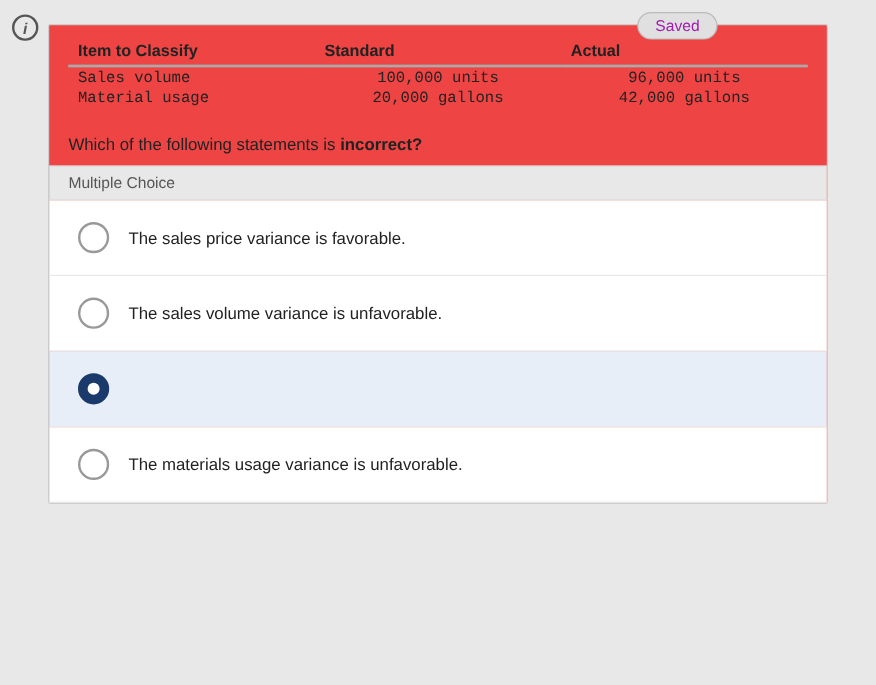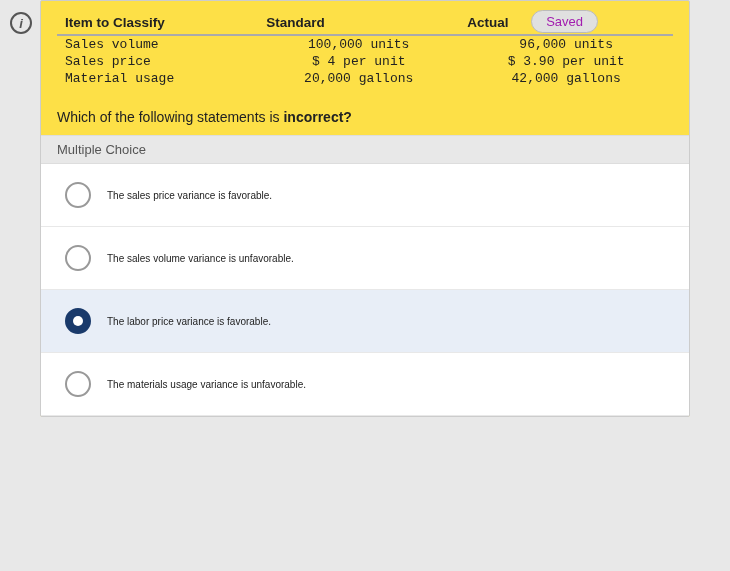--- a/index.html
+++ b/index.html
@@ -36,22 +36,22 @@
       right: 132px;
       background: #e0e0e0;
       border: 1px solid #bbb;
       border-radius: 12px;
       padding: 3px 14px;
       font-size: 13px;
       color: #a21caf;
     }
 
     .main-card {
-      margin: 0 40px 0 40px;
-      background: #fde047;
+      margin: 20px 40px 0 40px;
+      background: #ef4444;
       border: 1px solid #ccc;
       border-radius: 2px;
     }
 
     .table-area {
       padding: 12px 16px 8px 16px;
     }
 
     .data-table {
       width: 100%;
@@ -137,21 +137,21 @@
     }
 
     .radio-inner {
       width: 10px;
       height: 10px;
       border-radius: 50%;
       background: #fff;
     }
 
     .option-text {
-      font-size: 10px;
+      font-size: 14px;
       color: #222;
     }
   </style>
 </head>
 <body>
 
 <div class="info-icon">
   <span>i</span>
 </div>
 
@@ -168,25 +168,20 @@
           <th>Actual</th>
         </tr>
       </thead>
       <tbody id="table-body">
       <tr>
             <td class="left-col">Sales volume</td>
             <td>100,000 units</td>
             <td>96,000 units</td>
           </tr>
           <tr>
-            <td class="left-col">Sales price</td>
-            <td>$ 4 per unit</td>
-            <td>$ 3.90 per unit</td>
-          </tr>
-          <tr>
             <td class="left-col">Material usage</td>
             <td>20,000 gallons</td>
             <td>42,000 gallons</td>
           </tr>
         </tbody>
     </table>
   </div>
 
   <div class="question-area">
     <span class="question-text">
@@ -202,21 +197,20 @@
         <span class="option-text">The sales price variance is favorable.</span>
       </div>
       <div class="option-row">
         <div class="radio-outer"></div>
         <span class="option-text">The sales volume variance is unfavorable.</span>
       </div>
       <div class="option-row selected-dark">
         <div class="radio-outer filled">
           <div class="radio-inner"></div>
         </div>
-        <span class="option-text">The labor price variance is favorable.</span>
       </div>
       <div class="option-row">
         <div class="radio-outer"></div>
         <span class="option-text">The materials usage variance is unfavorable.</span>
       </div>
     </div>
 
 </div>
 
 </body></html>

